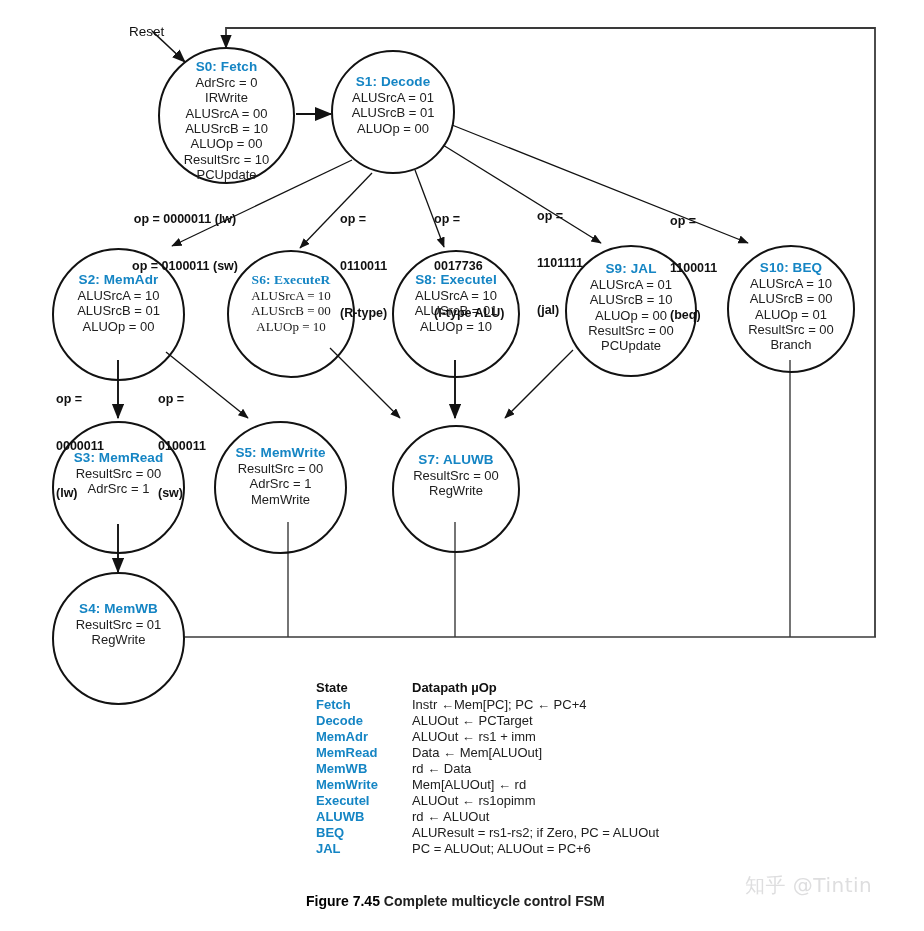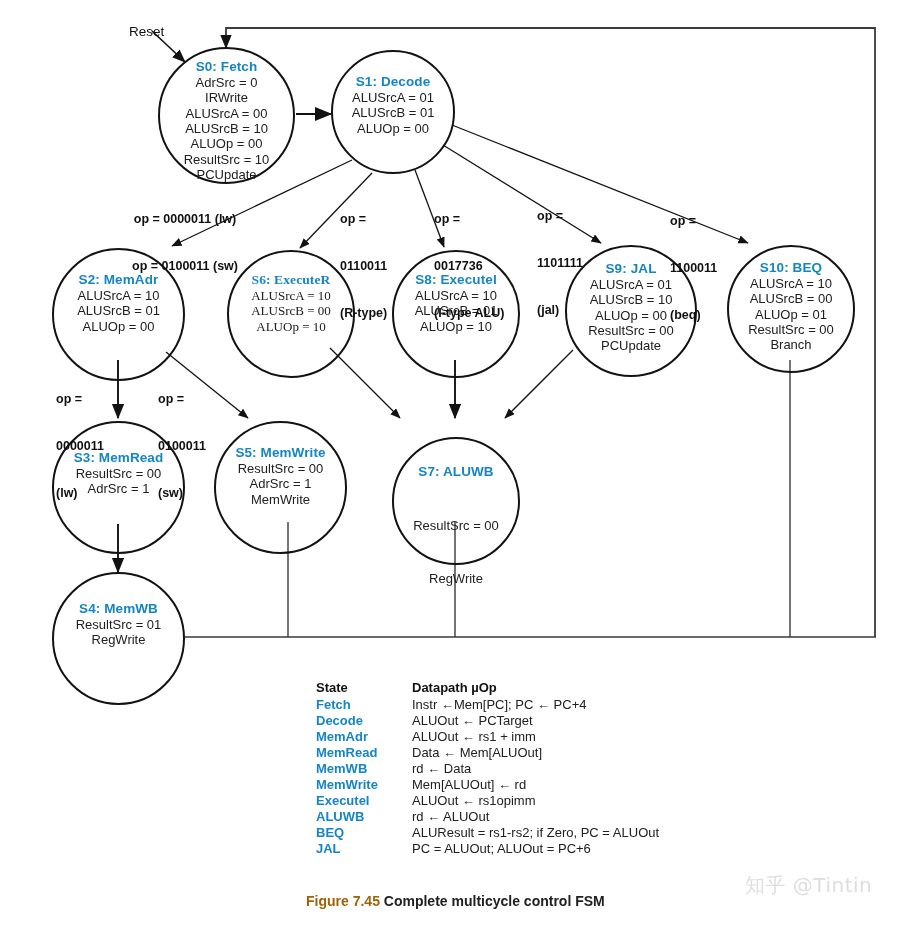--- a/index.html
+++ b/index.html
@@ -21,21 +21,21 @@
 
   #table{position:absolute;left:316px;top:680px;}
   #table table{border-collapse:collapse;}
   #table td{padding:0 0 1px 0;font-size:13px;vertical-align:top;white-space:nowrap;}
   #table td.c1{width:96px;color:#1585c4;font-weight:bold;}
   #table td.c2{color:#202020;}
   #table tr.hdr td{font-weight:bold;color:#101010;padding-bottom:2px;}
   #table tr.hdr td.c1{color:#101010;}
 
   #caption{position:absolute;left:306px;top:893px;font-size:14px;font-weight:bold;color:#202020;}
-  #caption .fignum{color:#a16207;font-weight:bold;margin-top:44px;}
+  #caption .fignum{color:#000000;font-weight:bold;margin-top:44px;}
   #watermark{position:absolute;left:745px;top:872px;font-size:20px;color:#dededf;
              font-family:"DejaVu Sans",sans-serif;letter-spacing:.5px;}
 </style>
 </head>
 <body>
 
 <div id="stage">
 
   <svg id="wires" viewBox="0 0 924 931" xmlns="http://www.w3.org/2000/svg">
     <defs>
@@ -146,21 +146,21 @@
     <div class="sig">AdrSrc = 1</div>
   </div>
 
   <div class="state" style="left:214px;top:421px;width:133px;height:133px;padding-top:22px;">
     <div class="sname">S5: MemWrite</div>
     <div class="sig">ResultSrc = 00</div>
     <div class="sig">AdrSrc = 1</div>
     <div class="sig">MemWrite</div>
   </div>
 
-  <div class="state" style="left:392px;top:437px;width:128px;height:128px;padding-top:25px;gap:38px;">
+  <div class="state" style="left:392px;top:425px;width:128px;height:128px;padding-top:25px;">
     <div class="sname">S7: ALUWB</div>
     <div class="sig">ResultSrc = 00</div>
     <div class="sig">RegWrite</div>
   </div>
 
   <div class="state" style="left:52px;top:572px;width:133px;height:133px;padding-top:27px;">
     <div class="sname">S4: MemWB</div>
     <div class="sig">ResultSrc = 01</div>
     <div class="sig">RegWrite</div>
   </div>

